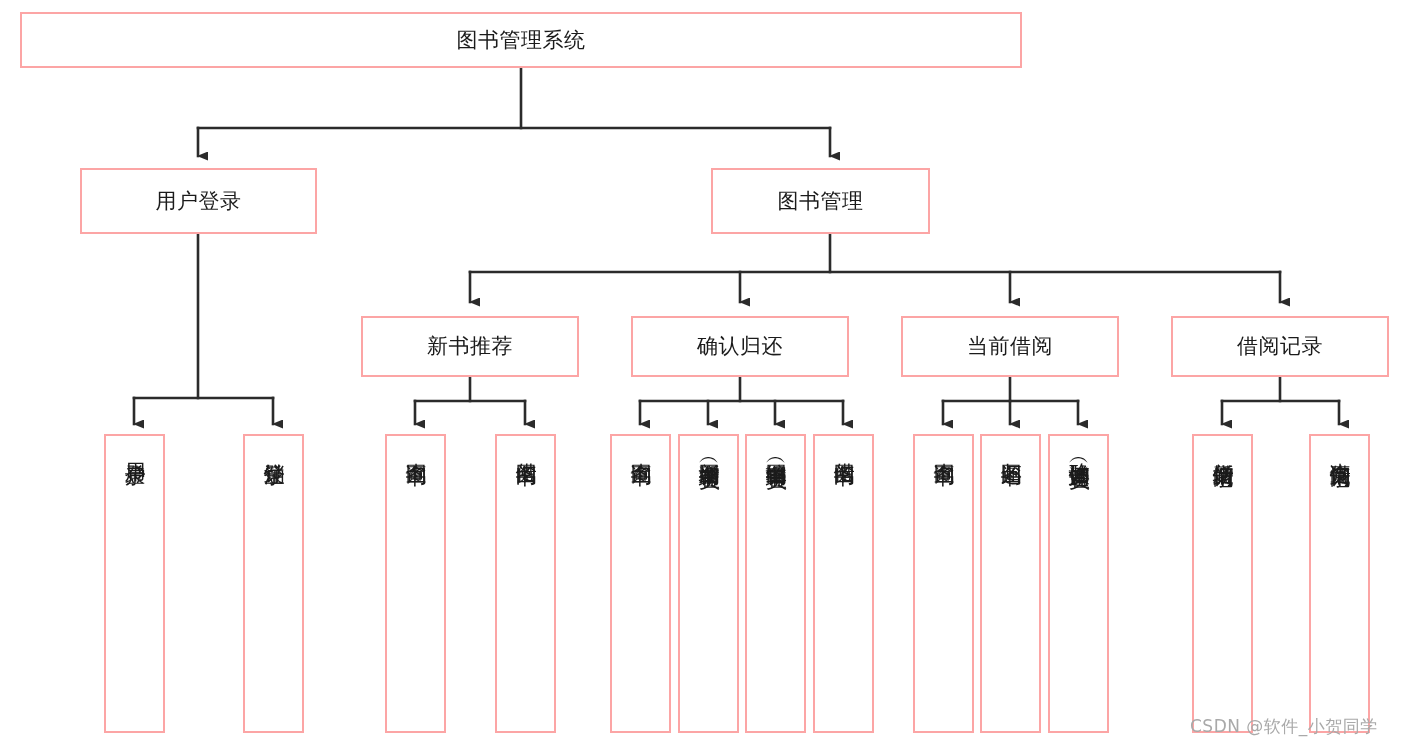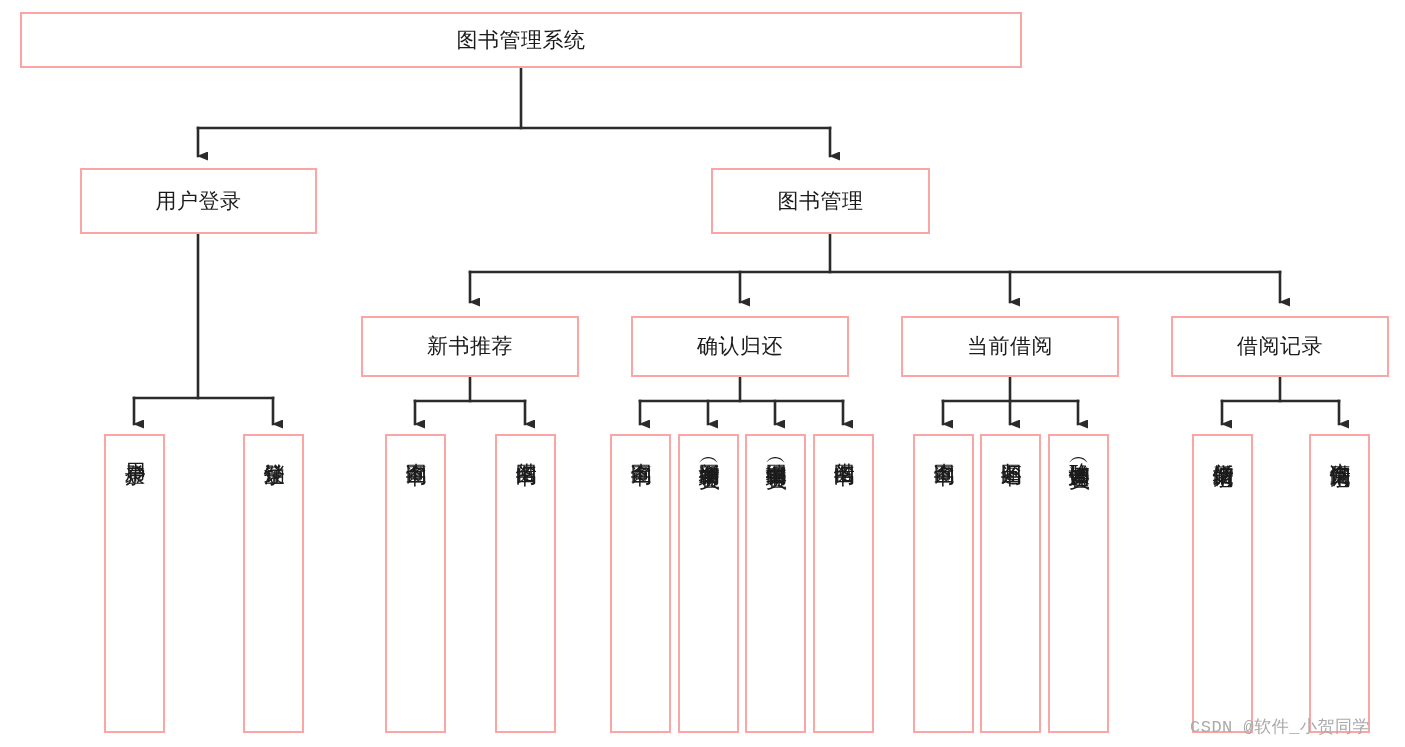--- a/index.html
+++ b/index.html
@@ -54,21 +54,20 @@
     line-height: 1.32;
     letter-spacing: 1px;
     max-height: 100%;
   }
   .watermark {
     position: absolute;
     font-size: 17px;
     color: #a9a9a9;
     white-space: nowrap;
     letter-spacing: 0.5px;
-    font-family: Liberation Mono, monospace;
   }
 </style>
 </head>
 <body>
 
 <div id="canvas">
 
   <svg id="wires" viewBox="0 0 1405 747">
     <defs>
       <marker id="arrow" markerWidth="10" markerHeight="11" refX="4.5" refY="10" orient="auto" markerUnits="userSpaceOnUse">

